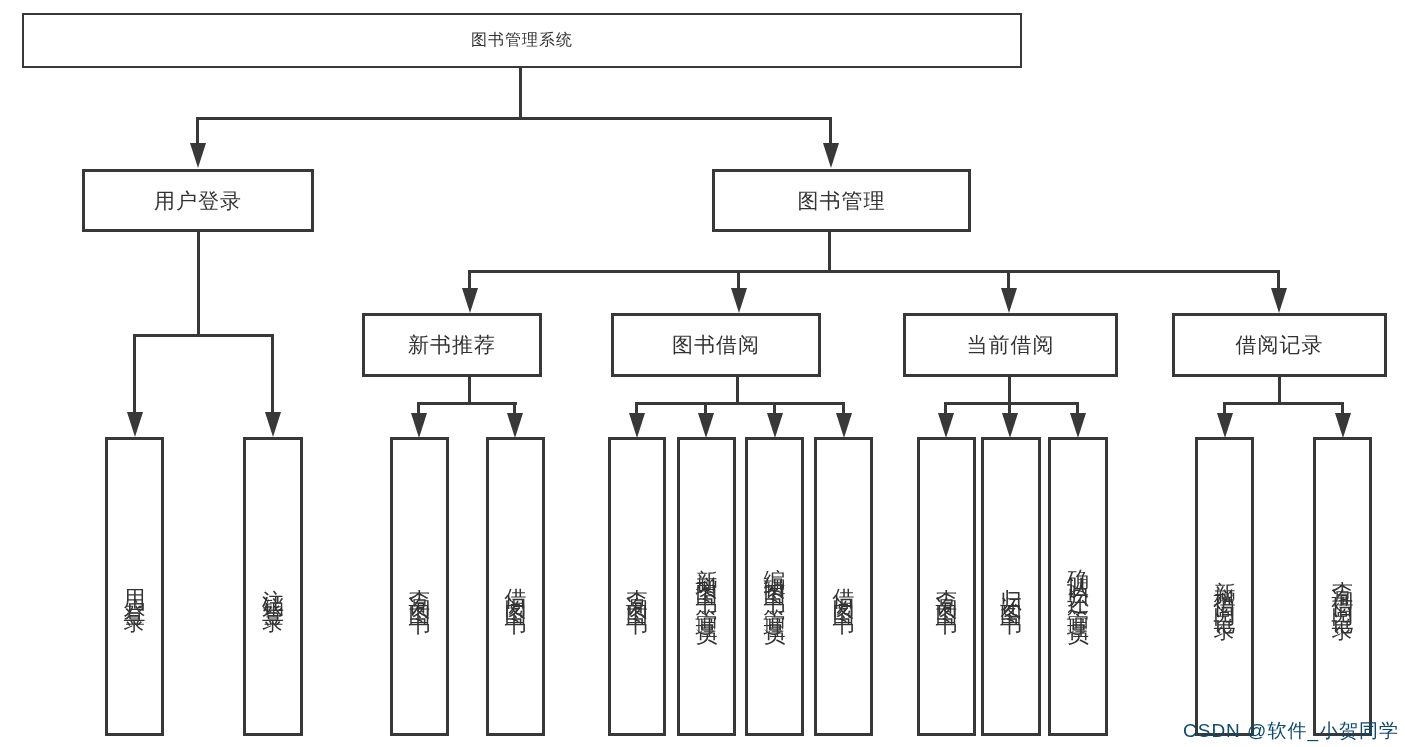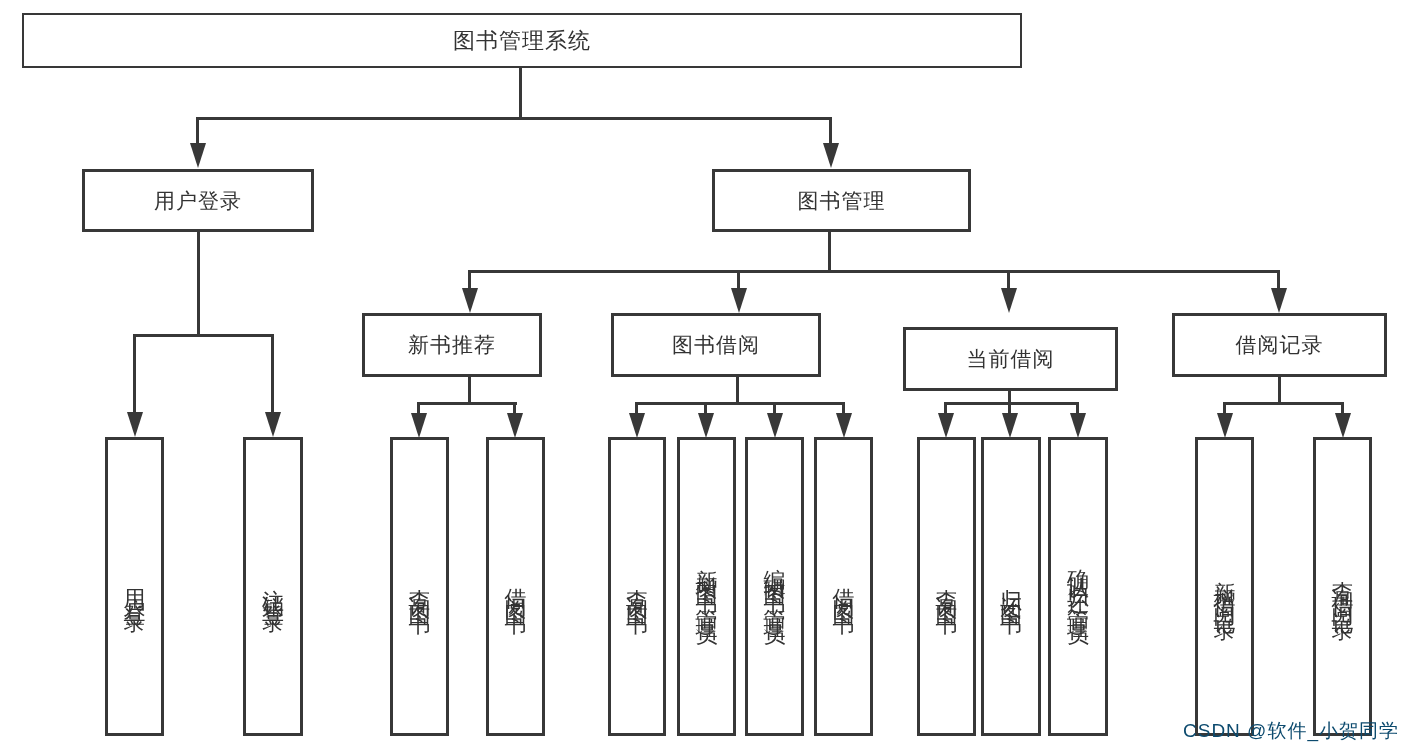--- a/index.html
+++ b/index.html
@@ -7,21 +7,21 @@
     position:relative; width:1405px; height:747px; background:#ffffff;
     font-family:"Liberation Sans","DejaVu Sans",sans-serif; color:#333333;
     overflow:hidden;
   }
   .box {
     position:absolute; box-sizing:border-box; background:#ffffff;
     border:3px solid #383838; display:flex; align-items:center; justify-content:center;
     color:#333333;
   }
   .hbox { font-size:21px; letter-spacing:1px; white-space:nowrap; }
-  .root { border-width:2px; font-size:22px;text-align:right; }
+  .root { border-width:2px; font-size:16px;text-align:right; }
   .vbox { font-size:22px; }
   .vbox .vt {
     writing-mode:vertical-rl; text-orientation:mixed;
     letter-spacing:8px; line-height:1;
   }
   .line { position:absolute; background:#383838; }
   .arr { position:absolute; width:3px; background:#383838; }
   .arr::after {
     content:""; position:absolute; left:50%; transform:translateX(-50%);
     bottom:-25px; width:0; height:0;
@@ -88,21 +88,21 @@
   <div class="box hbox" style="left:712px;top:169px;width:259px;height:63px">
     <span>图书管理</span>
   </div>
 
   <div class="box hbox" style="left:362px;top:313px;width:180px;height:64px">
     <span>新书推荐</span>
   </div>
   <div class="box hbox" style="left:611px;top:313px;width:210px;height:64px">
     <span>图书借阅</span>
   </div>
-  <div class="box hbox" style="left:903px;top:327px;width:215px;height:64px">
+  <div class="box hbox" style="left:903px;top:313px;width:215px;height:64px">
     <span>当前借阅</span>
   </div>
   <div class="box hbox" style="left:1172px;top:313px;width:215px;height:64px">
     <span>借阅记录</span>
   </div>
 
   <div class="box vbox" style="left:105px;top:437px;width:59px;height:299px">
     <span class="vt">用户登录</span>
   </div>
   <div class="box vbox" style="left:243px;top:437px;width:60px;height:299px">

